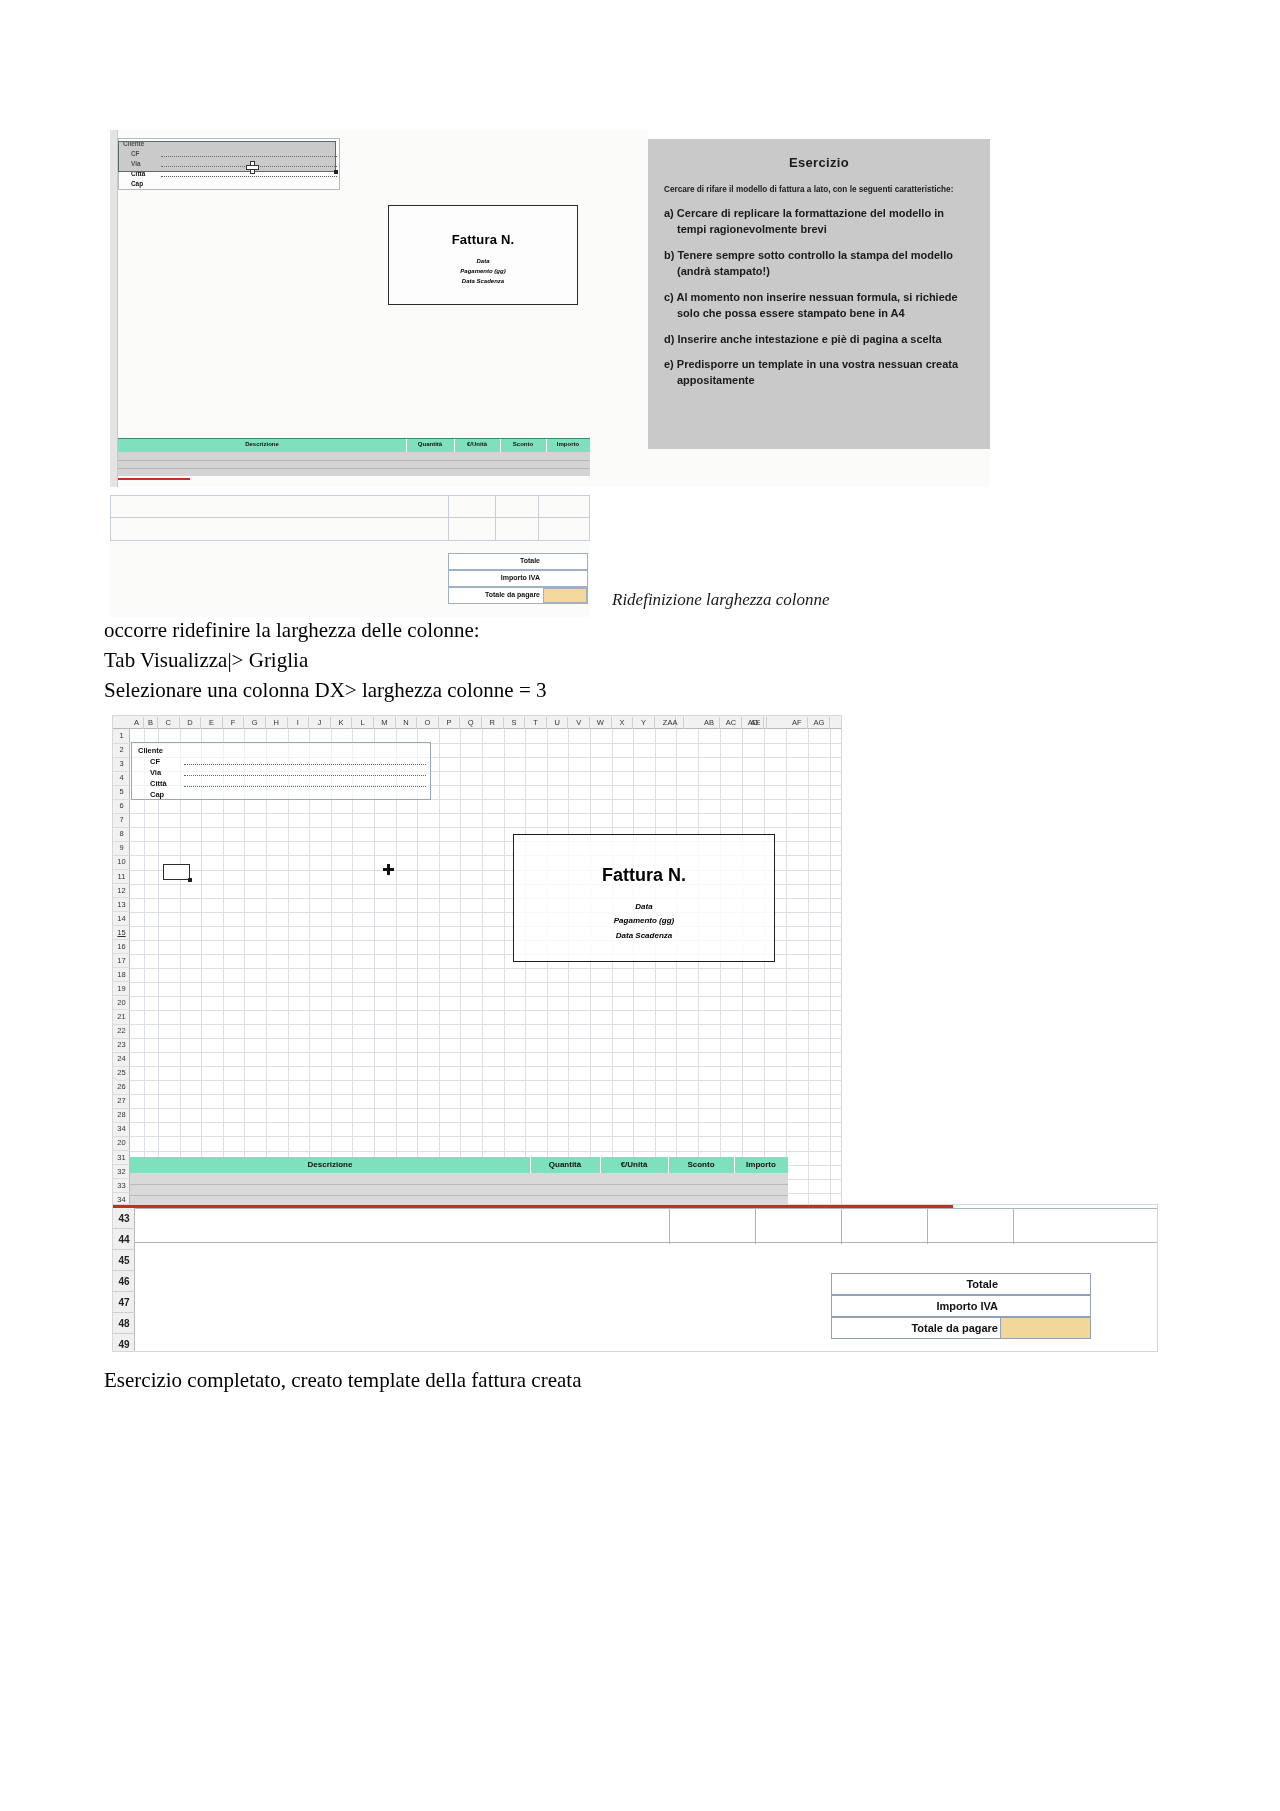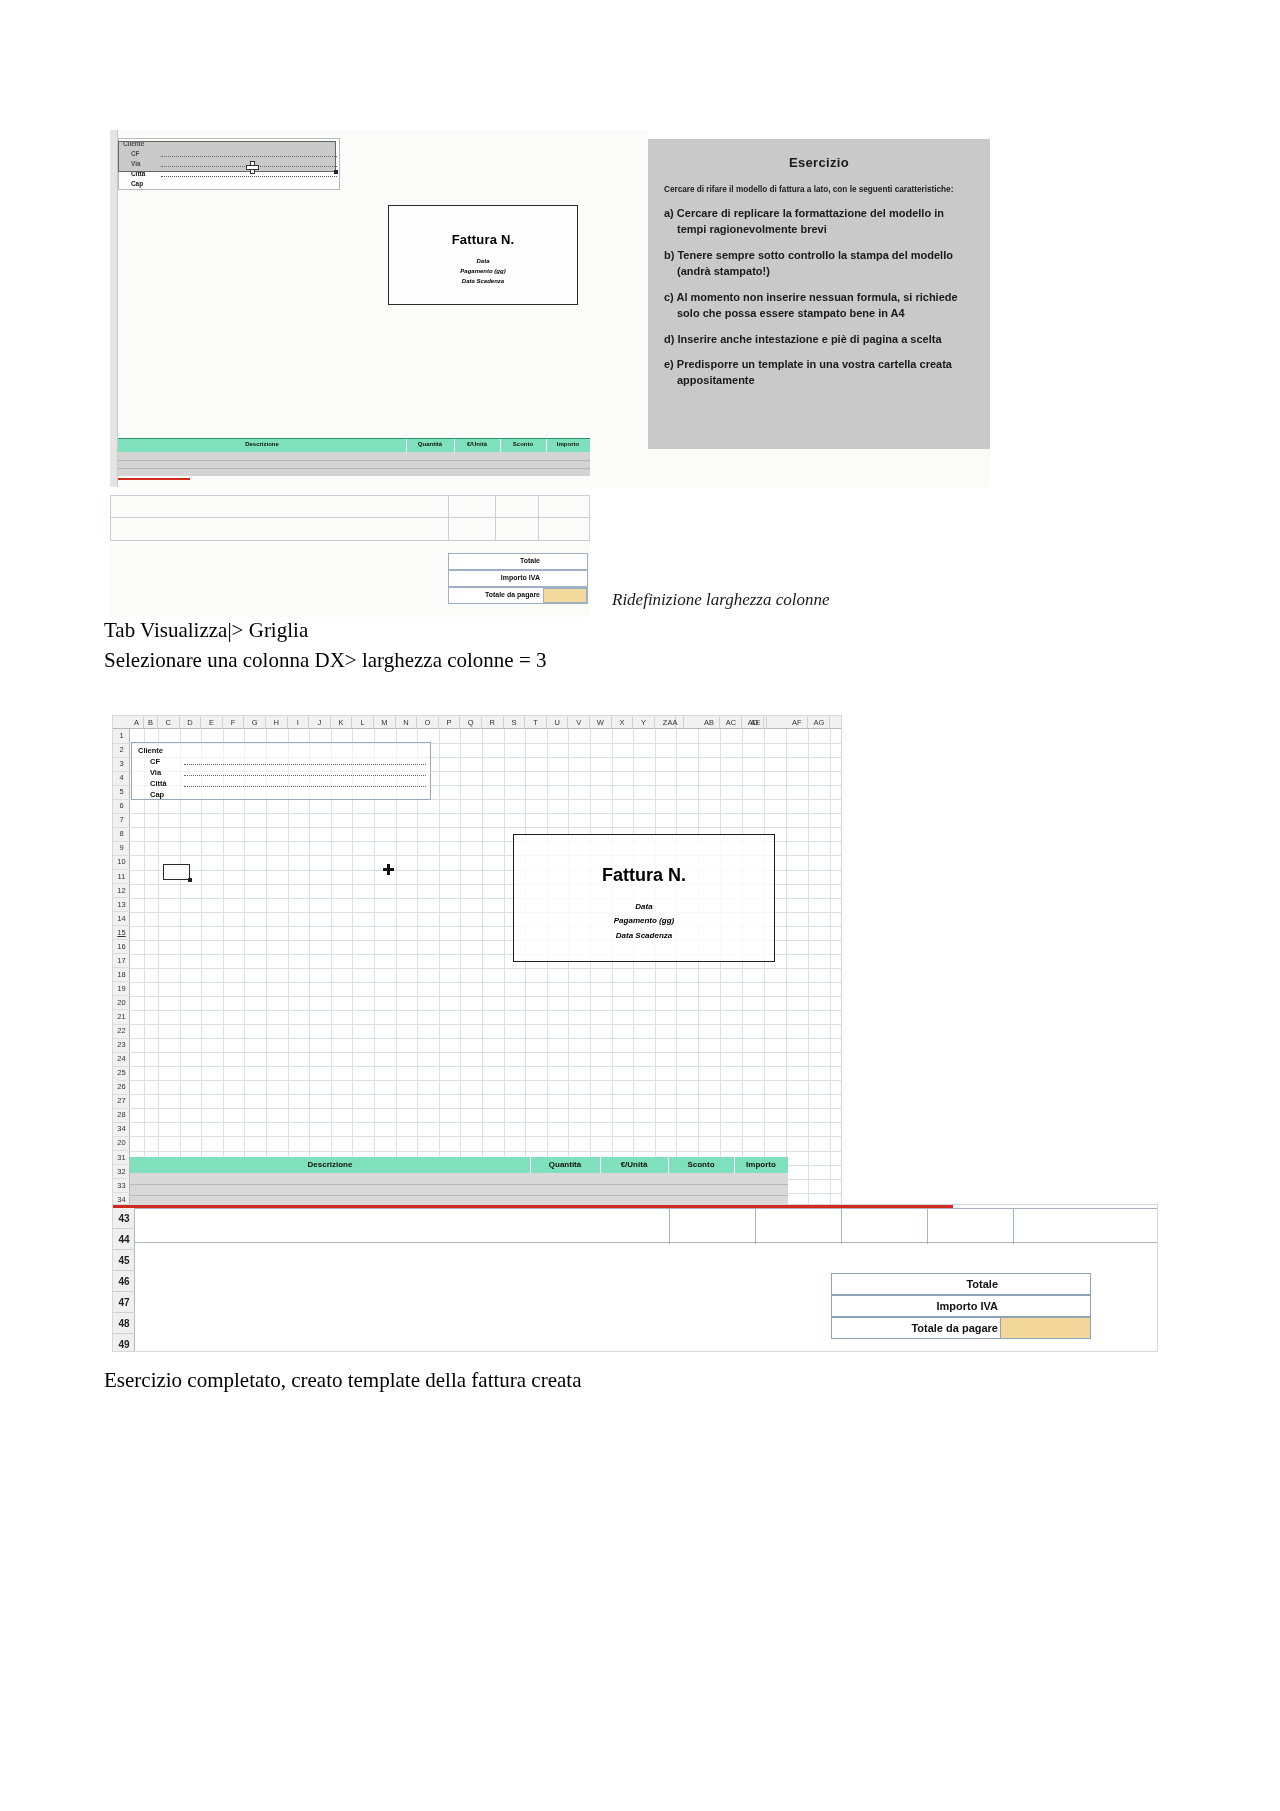--- a/index.html
+++ b/index.html
@@ -248,21 +248,21 @@
     <div class="ex-li">
       <span>c)</span>
       <span>Al momento non inserire nessuan formula, si richiede solo che possa essere stampato bene in A4</span>
     </div>
     <div class="ex-li">
       <span>d)</span>
       <span>Inserire anche intestazione e piè di pagina a scelta</span>
     </div>
     <div class="ex-li">
       <span>e)</span>
-      <span>Predisporre un template in una vostra cartella creata appositamente</span>
+      <span>Predisporre un template in una vostra nessuan creata appositamente</span>
     </div>
   </div>
 </div>
 
 <div id="fig2">
   <div class="gl" style="left:0;   top:0;  width:480px; height:1px;"></div>
   <div class="gl" style="left:0;   top:22px;width:480px; height:1px;"></div>
   <div class="gl" style="left:0;   top:45px;width:480px; height:1px;"></div>
   <div class="gl" style="left:0;   top:0;  width:1px; height:46px;"></div>
   <div class="gl" style="left:338px;top:0; width:1px; height:46px;"></div>
@@ -281,20 +281,21 @@
     </div>
     <div class="tot-row" style="top:34px;">
       <span class="tot-lbl" style="right:47px;">Totale da pagare</span>
       <span class="tot-val amberfill"></span>
     </div>
   </div>
 </div>
 
 <div class="cap-italic">Ridefinizione larghezza colonne</div>
 <div class="body-text">
+  <div>occorre ridefinire la larghezza delle colonne:</div>
   <div>Tab Visualizza|&gt; Griglia</div>
   <div>Selezionare una colonna DX&gt; larghezza colonne = 3</div>
 </div>
 
 <div id="fig3">
   <div class="colhdr">
       <div class="ch" style="left: 17px; width: 14px;">A</div>
       <div class="ch" style="left: 31px; width: 14px;">B</div>
       <div class="ch" style="left: 45px; width: 21.6px;">C</div>
       <div class="ch" style="left: 66.6px; width: 21.6px;">D</div>

